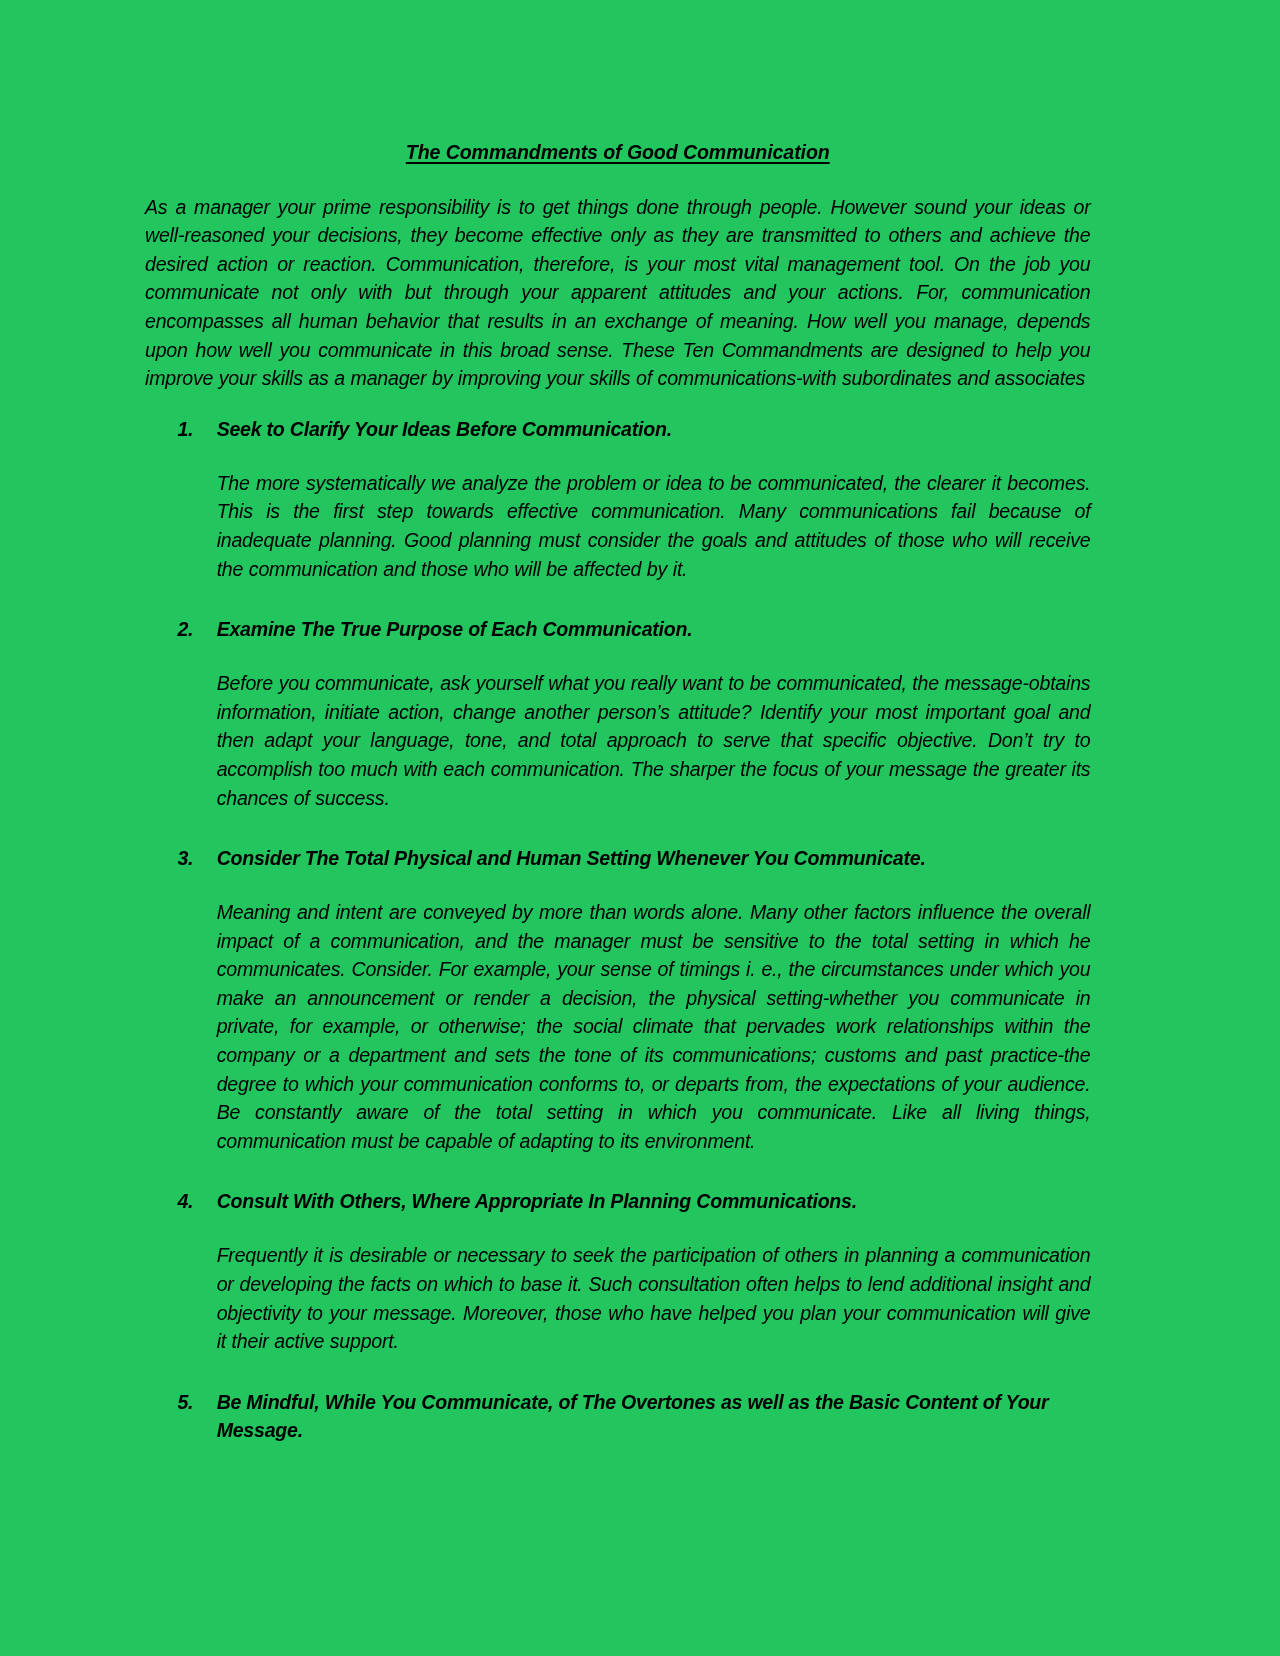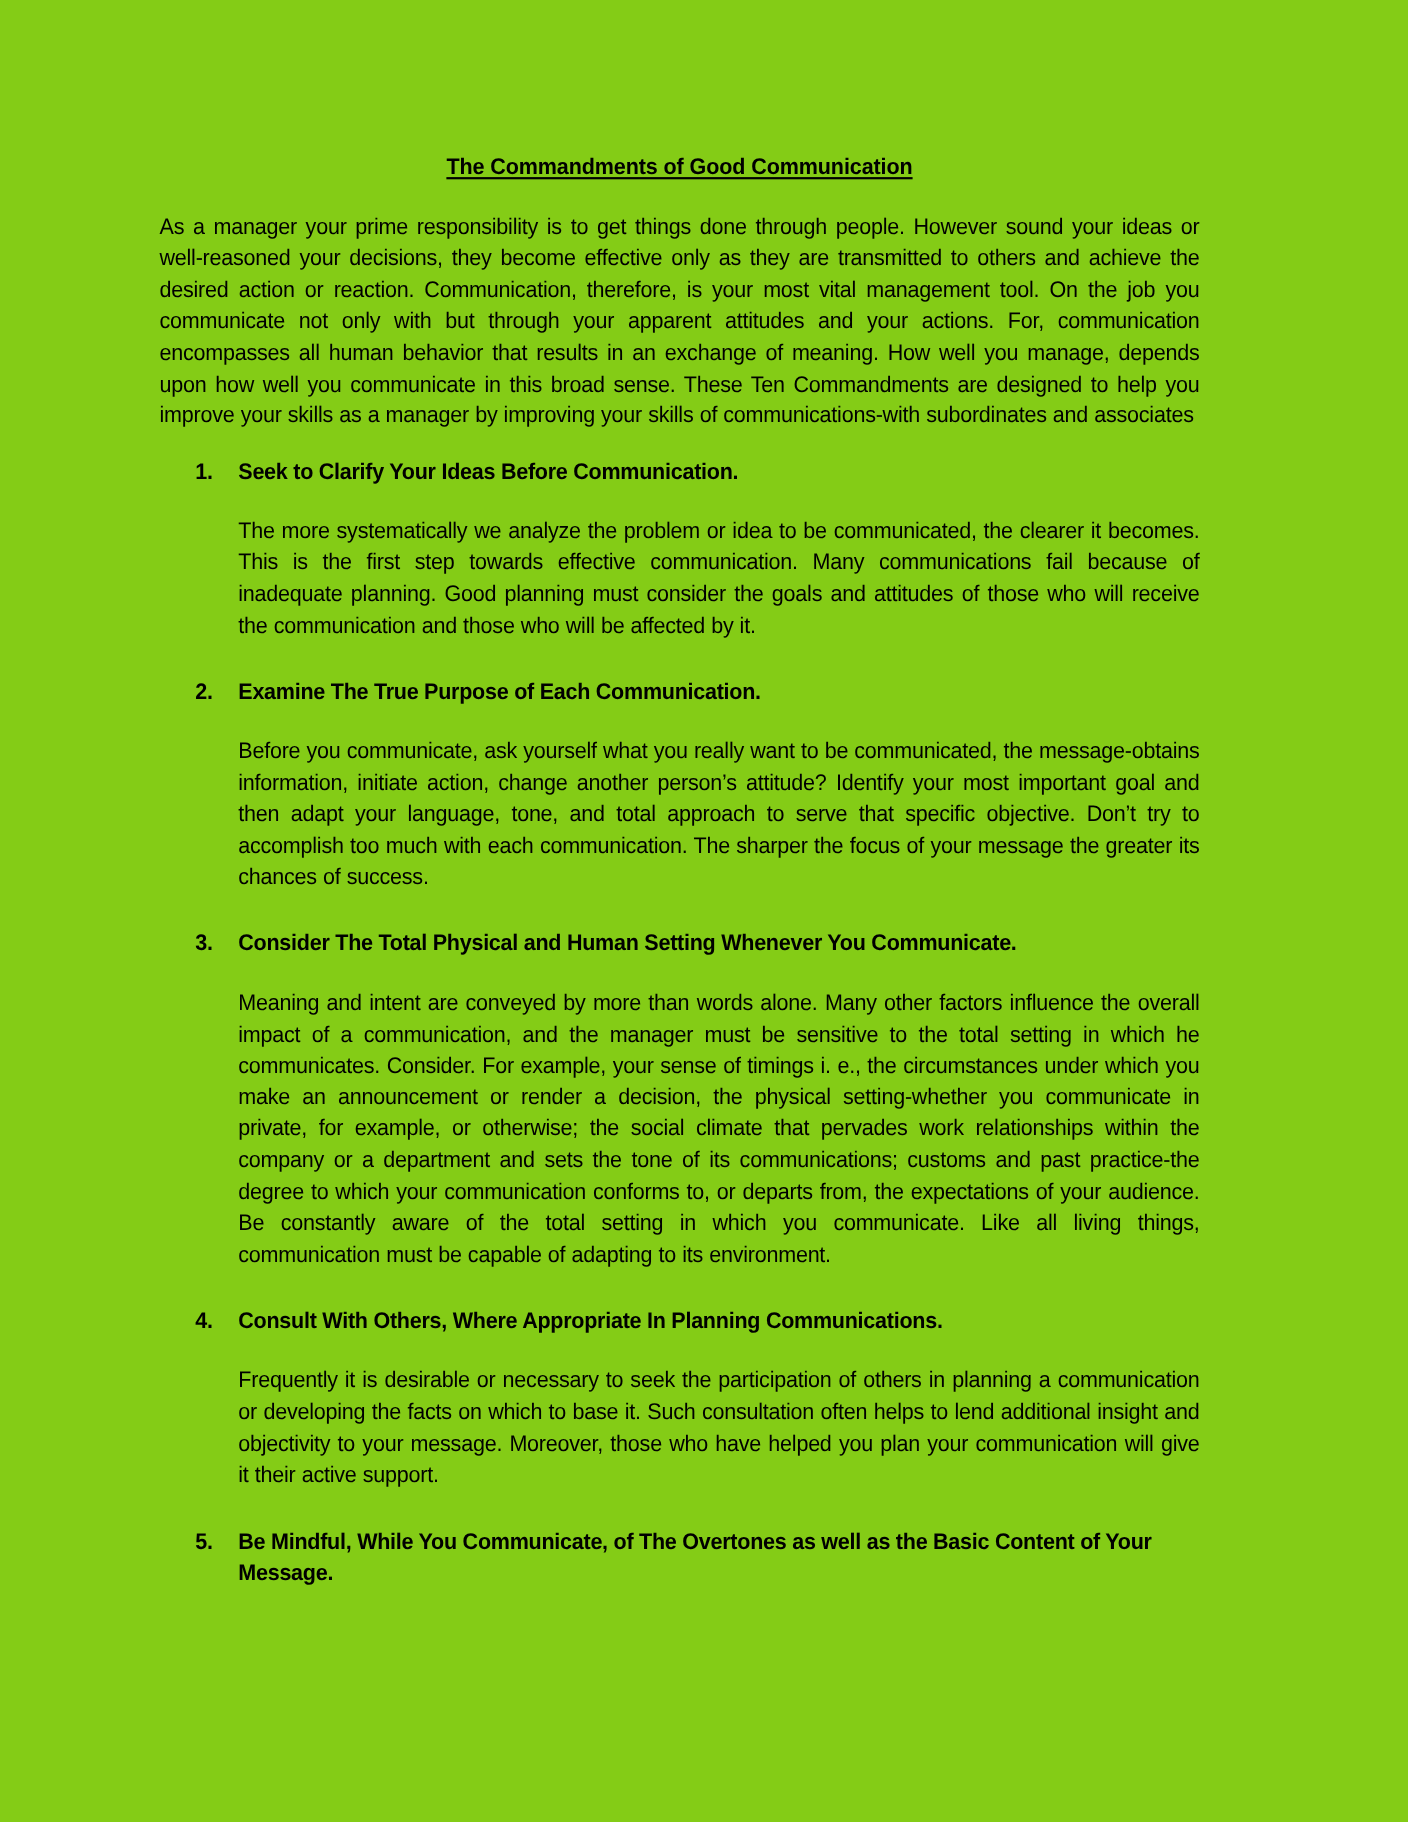--- a/index.html
+++ b/index.html
@@ -4,26 +4,27 @@
 <style>
   html, body {
     margin: 0;
     padding: 0;
     background: #ffffff;
   }
   .page {
     position: relative;
     width: 1280px;
     height: 1656px;
-    background: #84cc16;
+    background: #22c55e;
     box-sizing: border-box;
     padding: 140px 145px 0 145px;
     font-family: "Liberation Sans", "DejaVu Sans", sans-serif;
     color: #000000;
     overflow: hidden;
+    font-style: italic;
   }
   .doc-body {
     width: 990px;
     transform: scaleX(0.955);
     transform-origin: left top;
   }
   .doc-title {
     text-align: center;
     font-size: 20.5px;
     font-weight: bold;

